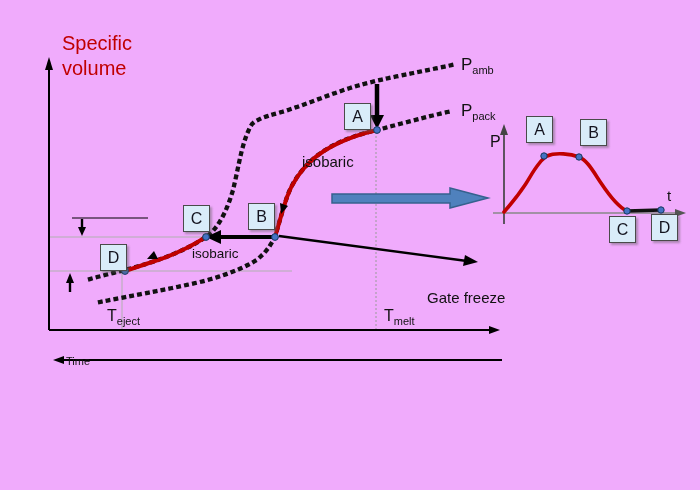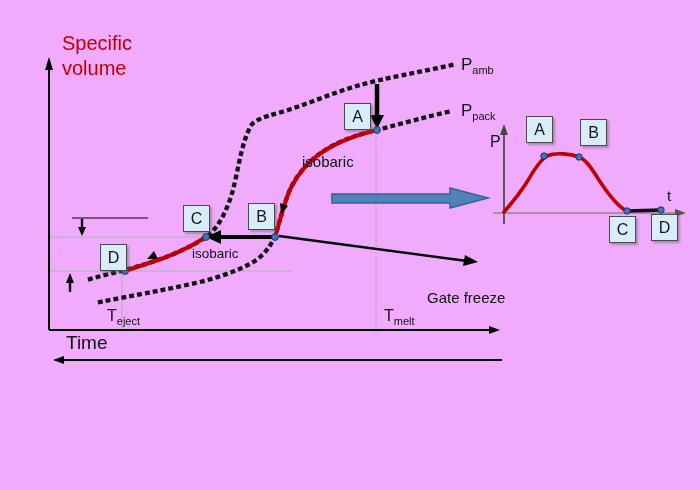--- a/index.html
+++ b/index.html
@@ -79,21 +79,21 @@
     <circle cx="125" cy="271" r="3.4" fill="#4472c4" stroke="#17375e" stroke-width="1"></circle>
     <circle cx="544" cy="156" r="3.2" fill="#4472c4" stroke="#17375e" stroke-width="1"></circle>
     <circle cx="579" cy="157" r="3.2" fill="#4472c4" stroke="#17375e" stroke-width="1"></circle>
     <circle cx="627" cy="211" r="3.2" fill="#4472c4" stroke="#17375e" stroke-width="1"></circle>
     <circle cx="661" cy="210" r="3.2" fill="#4472c4" stroke="#17375e" stroke-width="1"></circle>
   </svg>
 
   <div class="lbl red wrap" style="left:62px;top:31px;width:92px;font-size:20px;line-height:25px;">Specific volume</div>
 
 
-  <div class="lbl" style="left:66px;top:332px;font-size:19px;">Time</div>
+  <div class="lbl" style="left:66px;top:355px;font-size:11px;">Time</div>
 
 
   <div class="lbl" style="left:302px;top:153px;font-size:15px;">isobaric</div>
 
   <div class="lbl" style="left:192px;top:246px;font-size:13.5px;">isobaric</div>
 
   <div class="lbl" style="left:427px;top:266px;font-size:15px;margin-top:23px;">Gate freeze</div>
 
   <div class="lbl" style="left:107px;top:307px;font-size:16px;">
     <span>T</span><sub class="sb">eject</sub>

